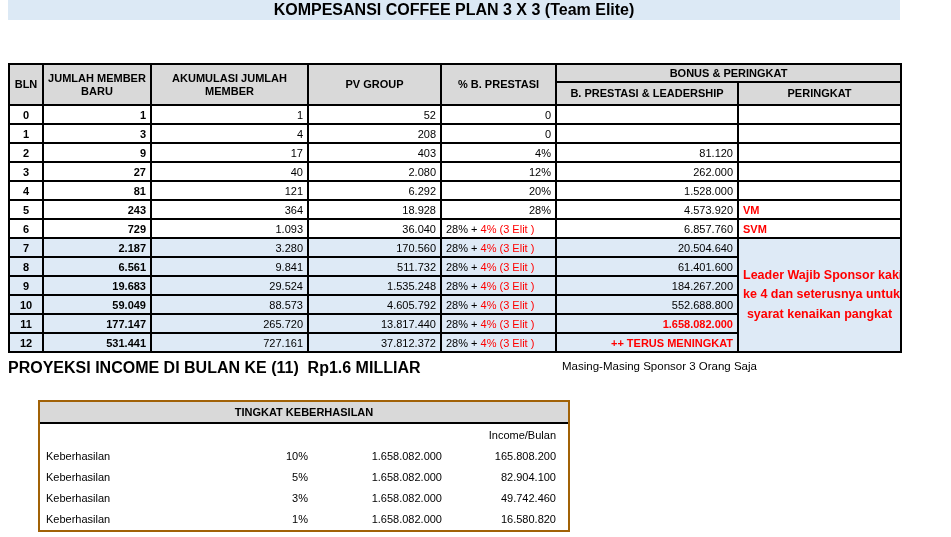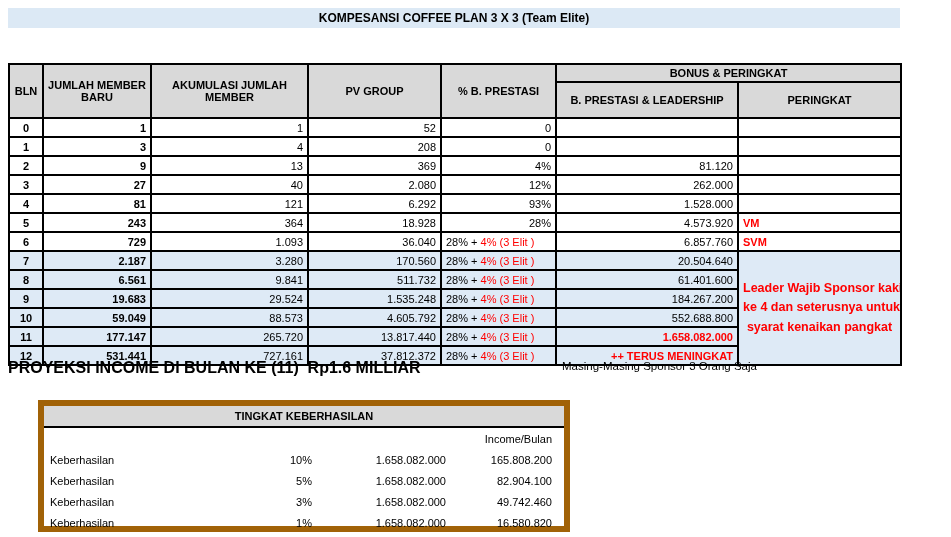--- a/index.html
+++ b/index.html
@@ -2,41 +2,41 @@
 <html><head>
 <meta charset="utf-8">
 <style>
   * { margin:0; padding:0; box-sizing:border-box; }
   html,body { background:#ffffff; }
   body { font-family:"Liberation Sans", sans-serif; color:#000; }
   .page { position:relative; width:951px; height:537px; background:#fff; overflow:hidden; }
 
   
   .title-bar {
-    position:absolute; left:8px; top:8px; width:892px; height:20px;
+    position:absolute; left:8px; top:0; width:892px; height:20px;
     background:#dce9f5; display:flex; align-items:center; justify-content:center;
-    font-size:12px; font-weight:bold;
+    font-size:16px; font-weight:bold;
   }
 
   
   .main-table {
     position:absolute; left:8px; top:63px; width:892px;
     border-collapse:collapse; table-layout:fixed;
     font-size:11px;
   }
   .main-table th, .main-table td {
     border:2px solid #000; padding:0 4px; height:19px;
     overflow:hidden; white-space:nowrap; background:#fff;
   }
   .main-table th {
     background:#d9d9d9; font-weight:bold; text-align:center; padding:0 2px;
     white-space:normal; line-height:1.1;
   }
   .main-table thead tr.h1 th { height:18px; }
-  .main-table thead tr.h2 th { height:36px;text-align:center; }
+  .main-table thead tr.h2 th { height:23px;text-align:center; }
   .c { text-align:center; }
   .r { text-align:right; }
   .l { text-align:left;margin-top:39px; }
   .b { font-weight:bold; }
   .red { color:#ff0000; }
   .redb { color:#ff0000; font-weight:bold; }
   tr.blue td { background:#deeaf6; }
   .rank-cell { font-weight:bold; color:#ff0000; }
   .rank-merged {
     background:#deeaf6 !important; text-align:center; vertical-align:middle;
@@ -47,30 +47,30 @@
   
   .projection {
     position:absolute; left:8px; top:359px;
     font-size:16px; font-weight:bold; white-space:pre;
   }
   .notes { position:absolute; left:562px; top:355px; font-size:11.5px; line-height:22px;text-align:center; }
 
   
   .success-box {
     position:absolute; left:38px; top:400px; width:532px; height:132px;
-    border:6px solid #a16207; background:#fff;
+    border:2px solid #a16207; background:#fff;
   }
   .success-header {
     height:22px; background:#d9d9d9; border-bottom:2px solid #000;
     display:flex; align-items:center; justify-content:center;
     font-size:11px; font-weight:bold;
   }
   .success-table { width:100%; border-collapse:collapse; table-layout:fixed; font-size:11px; }
   .success-table td { height:21px; padding:0 6px; white-space:nowrap; }
-  .success-table td.last { padding-right:20px; }
+  .success-table td.last { padding-right:12px; }
 </style>
 </head>
 <body>
 
 <div class="page">
 
   <div class="title-bar">
     <span>KOMPESANSI COFFEE PLAN 3 X 3 (Team Elite)</span>
   </div>
 
@@ -113,41 +113,41 @@
         <td class="r b">3</td>
         <td class="r">4</td>
         <td class="r">208</td>
         <td class="r">0</td>
         <td class="r"></td>
         <td class="rank-cell"></td>
       </tr>
       <tr>
         <td class="c b">2</td>
         <td class="r b">9</td>
-        <td class="r">13</td>
-        <td class="r">369</td>
+        <td class="r">17</td>
+        <td class="r">403</td>
         <td class="r">4%</td>
         <td class="r">81.120</td>
         <td class="rank-cell"></td>
       </tr>
       <tr>
         <td class="c b">3</td>
         <td class="r b">27</td>
         <td class="r">40</td>
         <td class="r">2.080</td>
         <td class="r">12%</td>
         <td class="r">262.000</td>
         <td class="rank-cell"></td>
       </tr>
       <tr>
         <td class="c b">4</td>
         <td class="r b">81</td>
         <td class="r">121</td>
         <td class="r">6.292</td>
-        <td class="r">93%</td>
+        <td class="r">20%</td>
         <td class="r">1.528.000</td>
         <td class="rank-cell"></td>
       </tr>
       <tr>
         <td class="c b">5</td>
         <td class="r b">243</td>
         <td class="r">364</td>
         <td class="r">18.928</td>
         <td class="r">28%</td>
         <td class="r">4.573.920</td>

